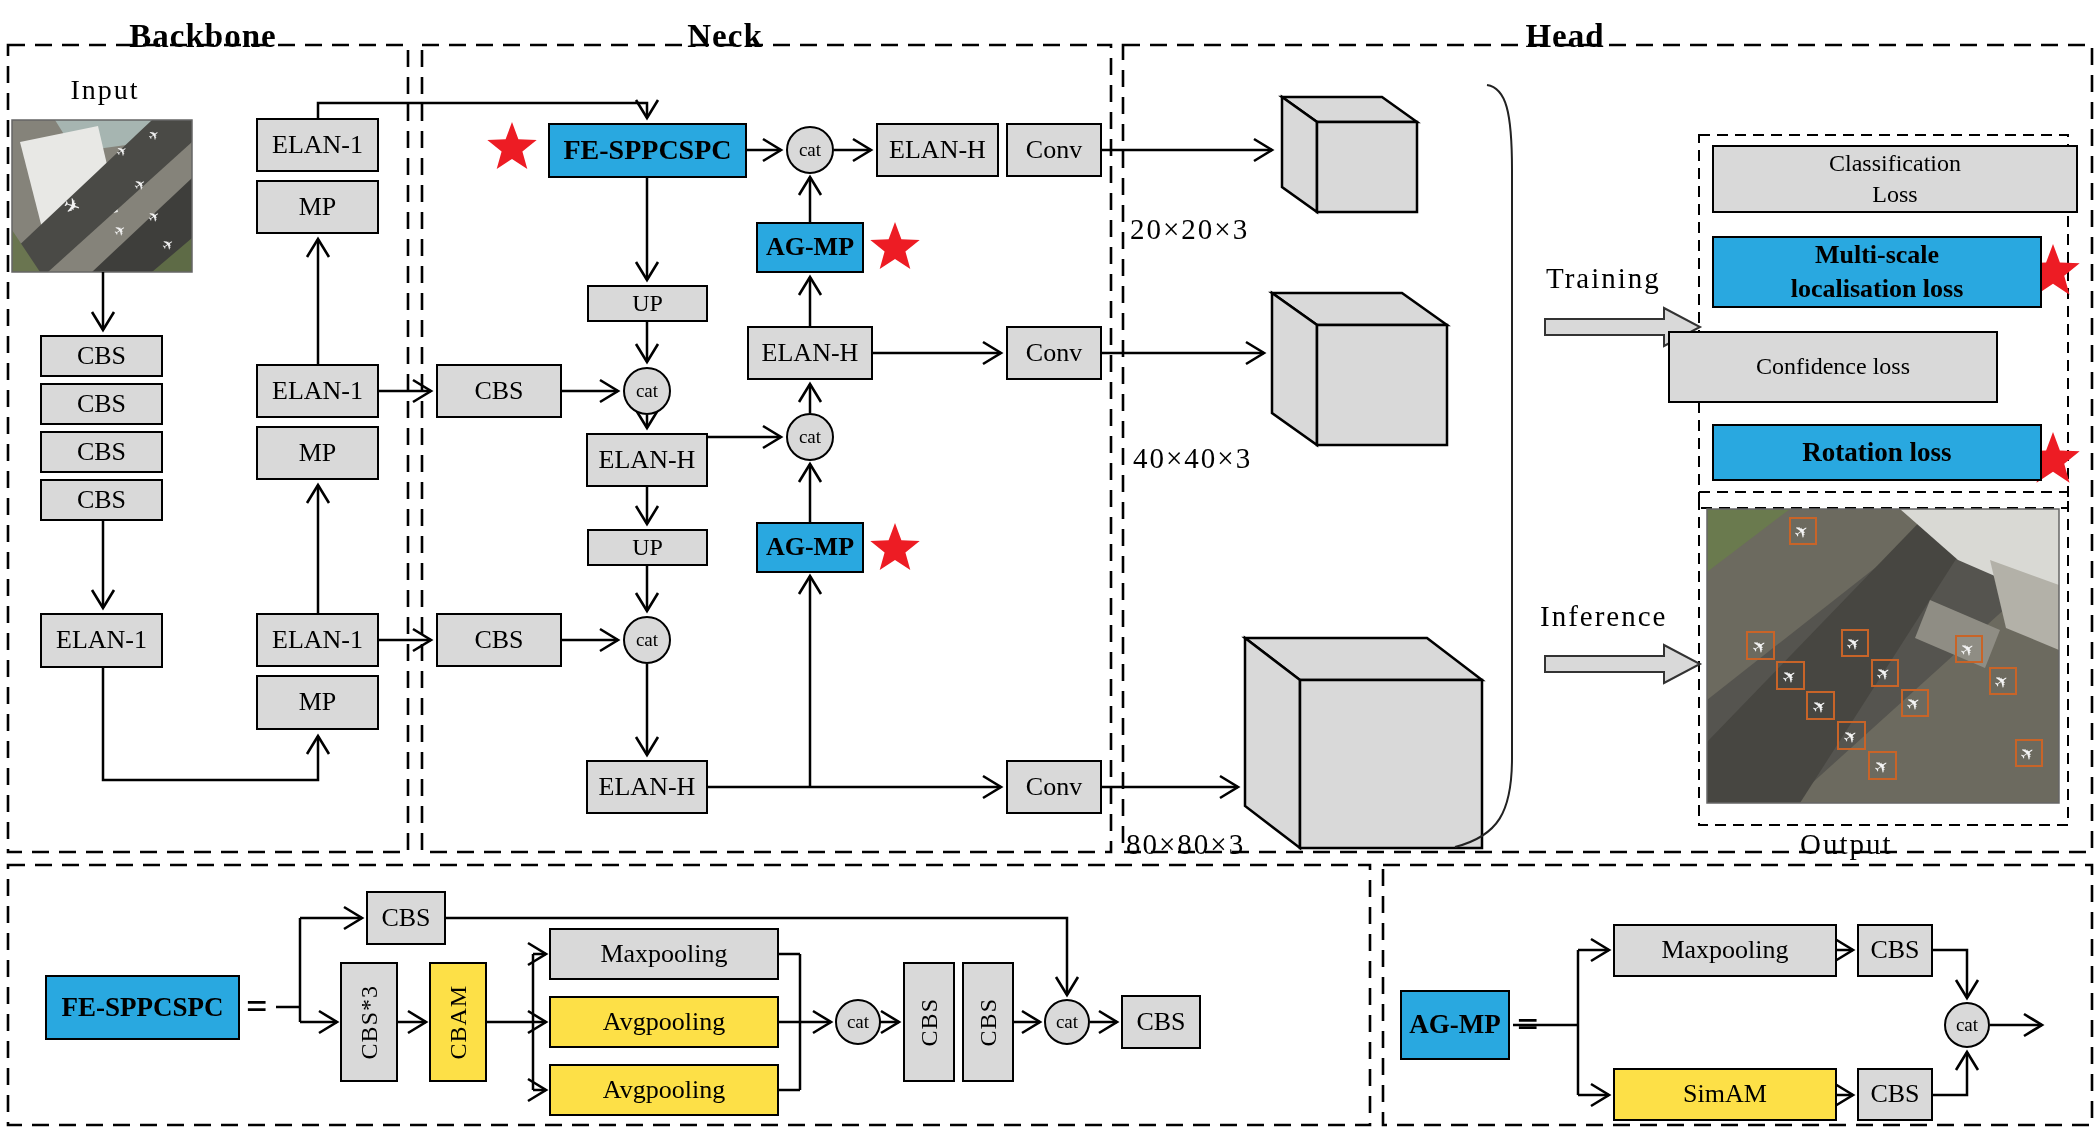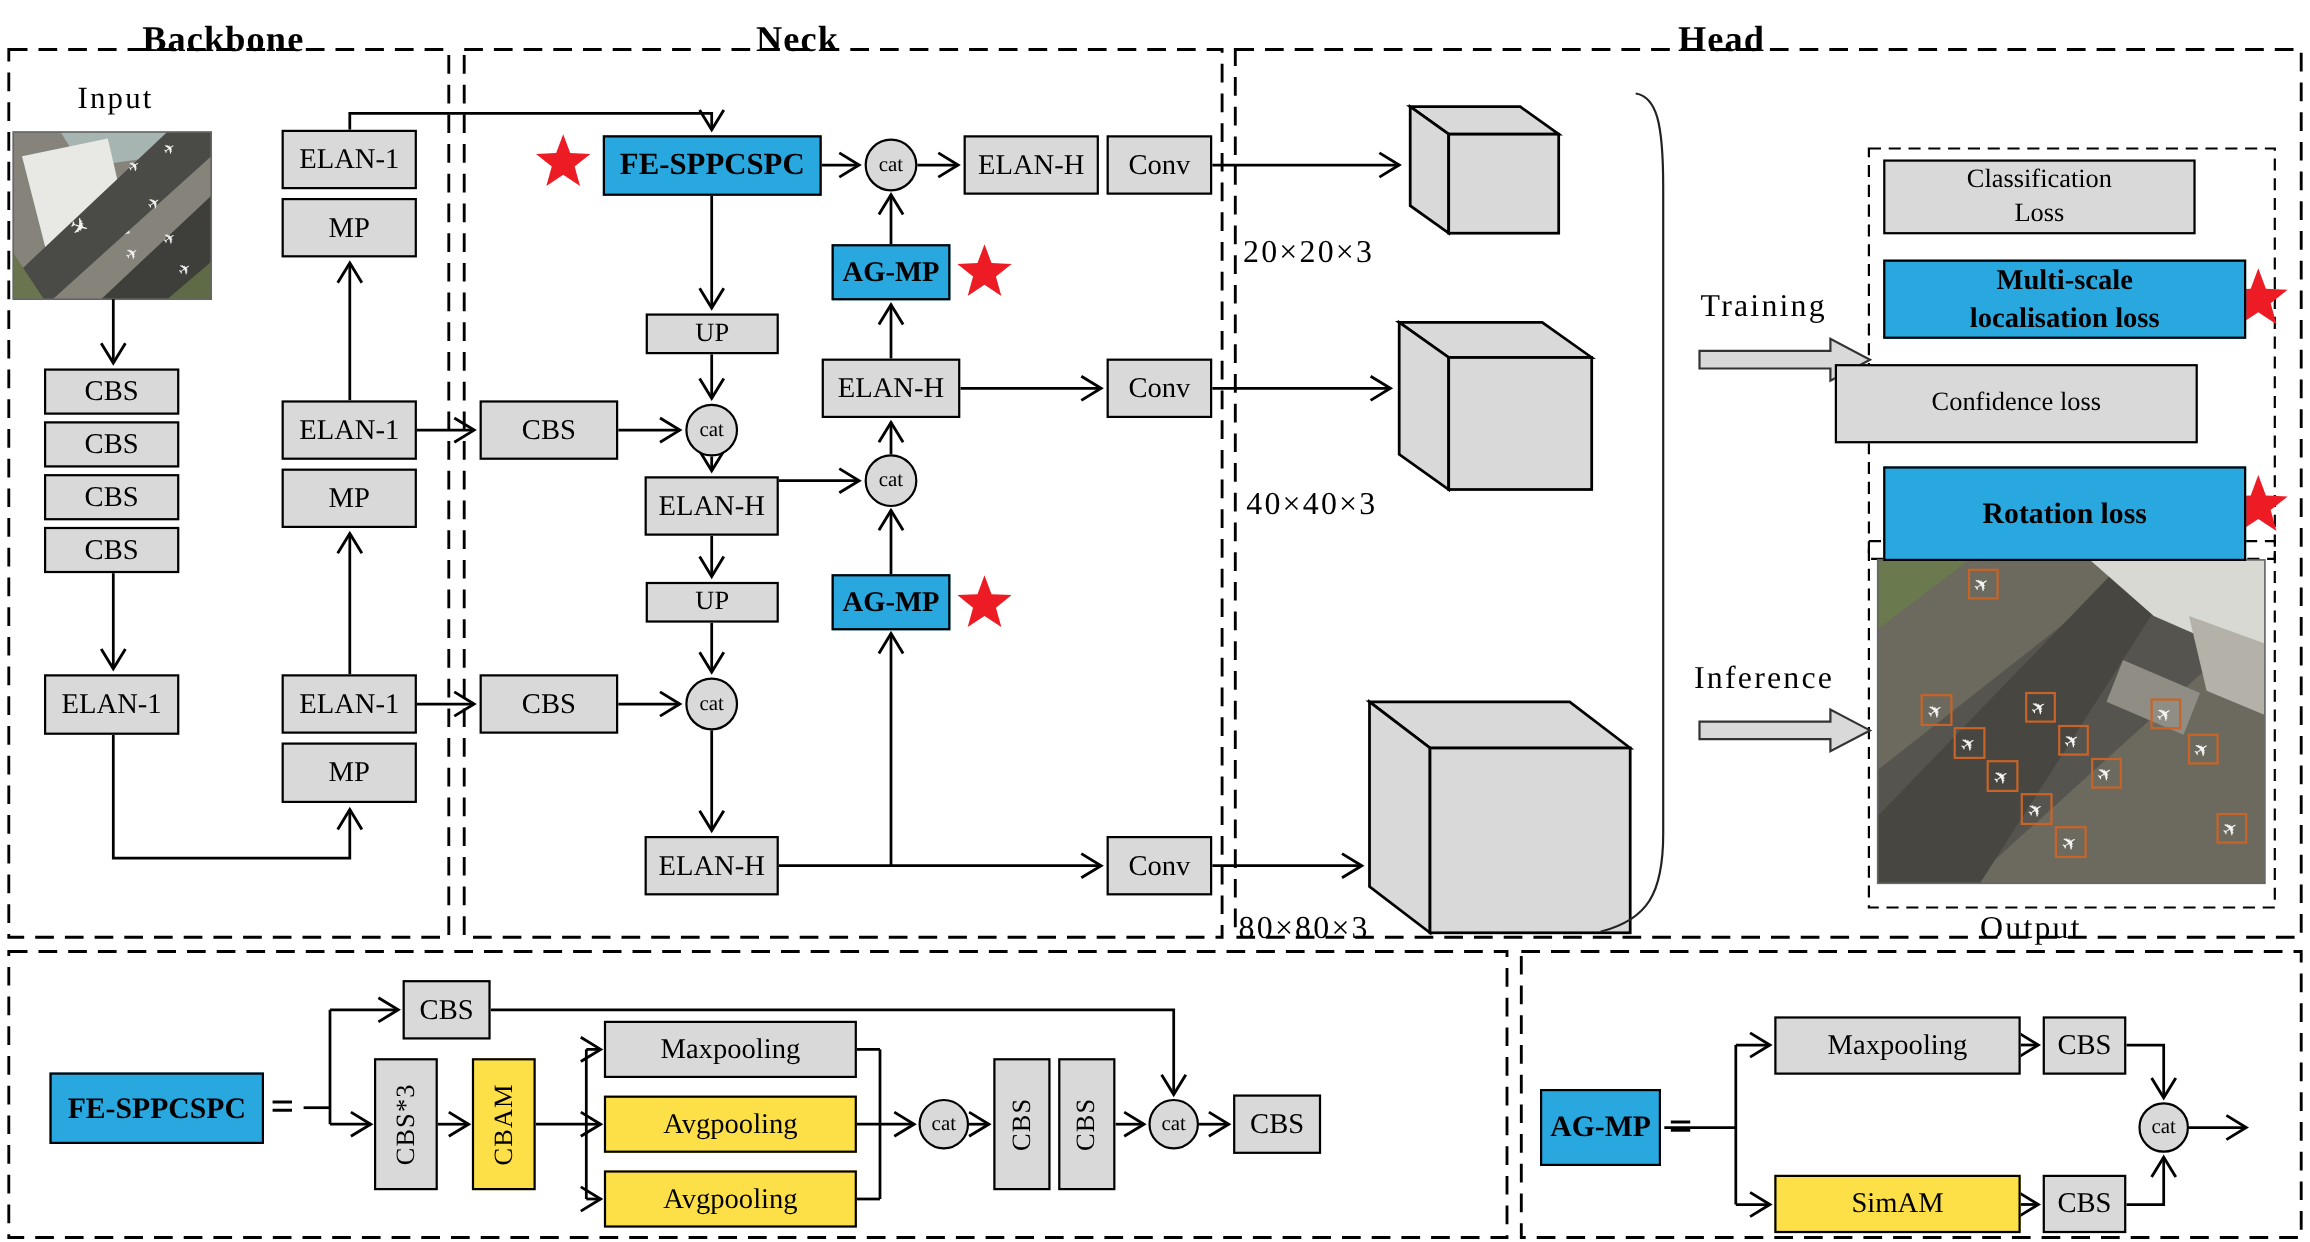--- a/index.html
+++ b/index.html
@@ -222,32 +222,32 @@
 <div class="node" style="left:586px;top:760px;width:122px;height:54px;">ELAN-H</div>
 <div class="node" style="left:1006px;top:760px;width:96px;height:54px;">Conv</div>
 
 <div class="lbl" style="left:1130px;top:213px;font-size:29px;">20×20×3</div>
 <div class="lbl" style="left:1133px;top:442px;font-size:29px;">40×40×3</div>
 <div class="lbl" style="left:1126px;top:828px;font-size:29px;">80×80×3</div>
 <div class="lbl" style="left:1546px;top:262px;font-size:29px;">Training</div>
 <div class="lbl" style="left:1540px;top:600px;font-size:29px;">Inference</div>
 <div class="lbl" style="left:1800px;top:828px;font-size:29px;">Output</div>
 
-<div class="node loss" style="left:1712px;top:145px;width:284px;height:68px;">
+<div class="node loss" style="left:1712px;top:145px;width:366px;height:68px;">
   <span>Classification</span>
   <span>Loss</span>
 </div>
 <div class="node loss blue" style="left:1712px;top:236px;width:330px;height:72px;">
   <span>Multi-scale</span>
   <span>localisation loss</span>
 </div>
 <div class="node loss" style="left:1668px;top:331px;width:330px;height:72px;">
   <span>Confidence loss</span>
 </div>
-<div class="node loss blue" style="left:1712px;top:424px;width:330px;height:86px;font-size:27px;">
+<div class="node loss blue" style="left:1712px;top:424px;width:330px;height:57px;font-size:27px;">
   <span>Rotation loss</span>
 </div>
 
 <div class="node blue" style="left:45px;top:975px;width:195px;height:65px;font-size:27px;">FE-SPPCSPC</div>
 <div class="eq" style="left:246px;top:984px;">=</div>
 <div class="node" style="left:366px;top:891px;width:80px;height:54px;">CBS</div>
 <div class="node vert" style="left:340px;top:962px;width:58px;height:120px;font-size:24px;">
   <span>CBS*3</span>
 </div>
 <div class="node vert yellow" style="left:429px;top:962px;width:58px;height:120px;font-size:24px;">

